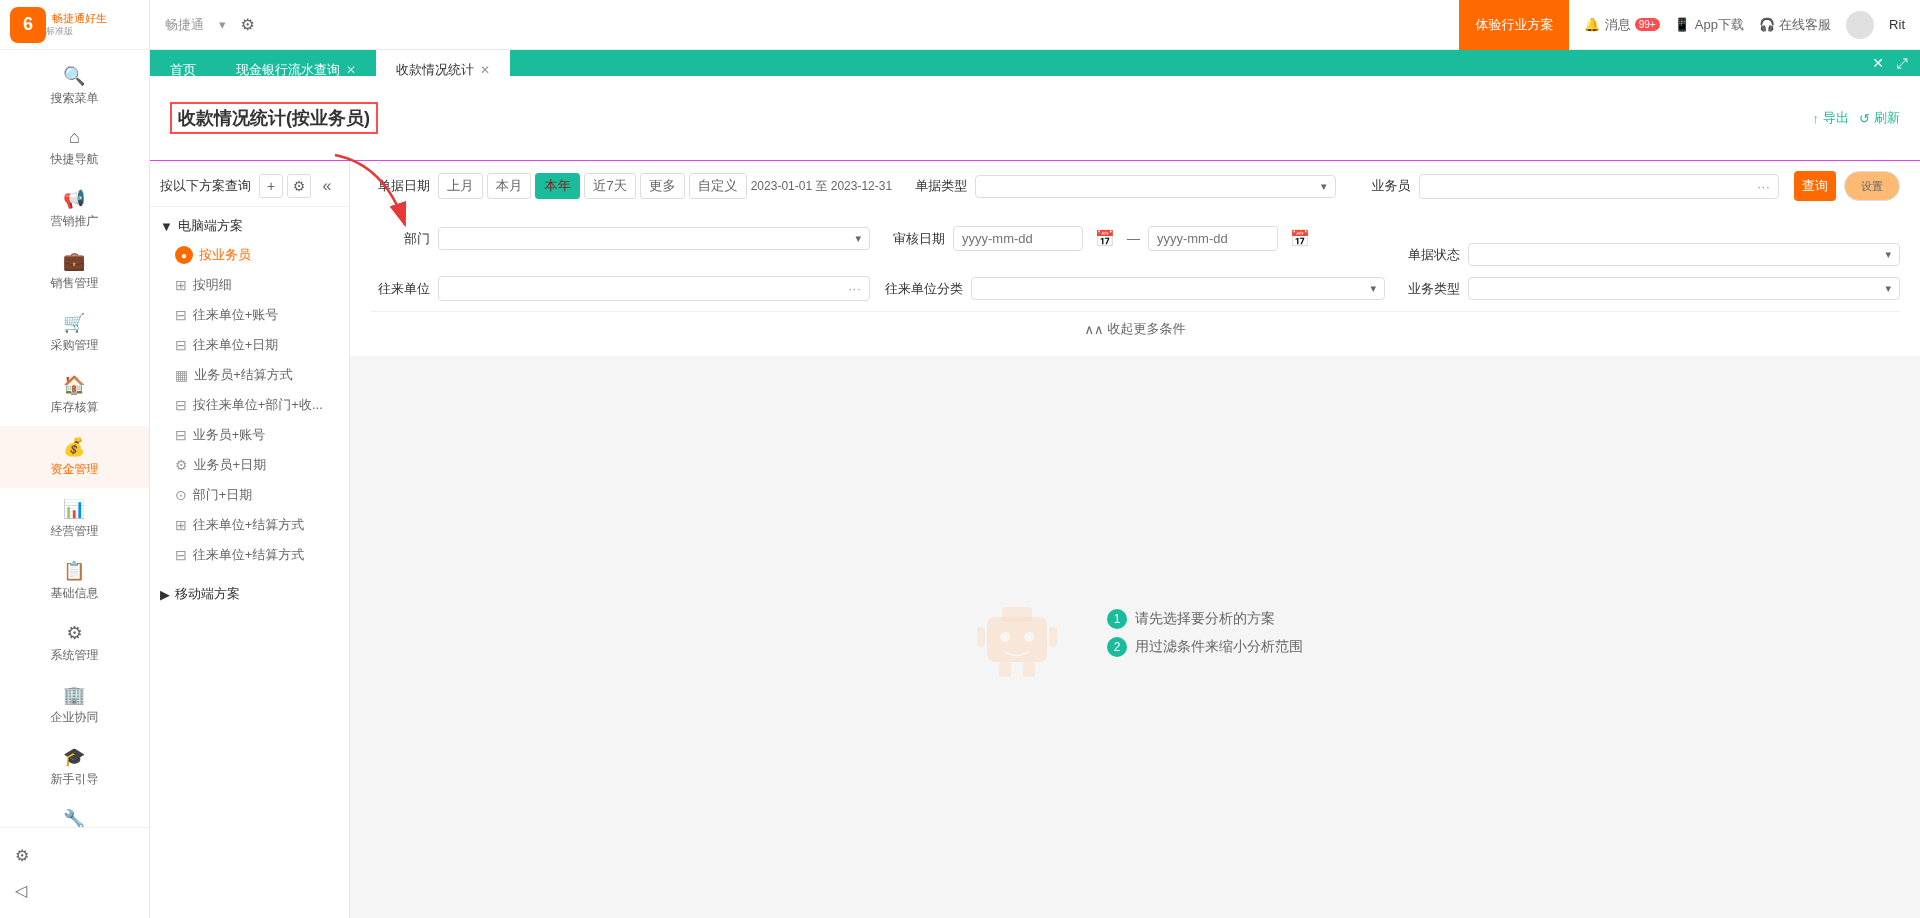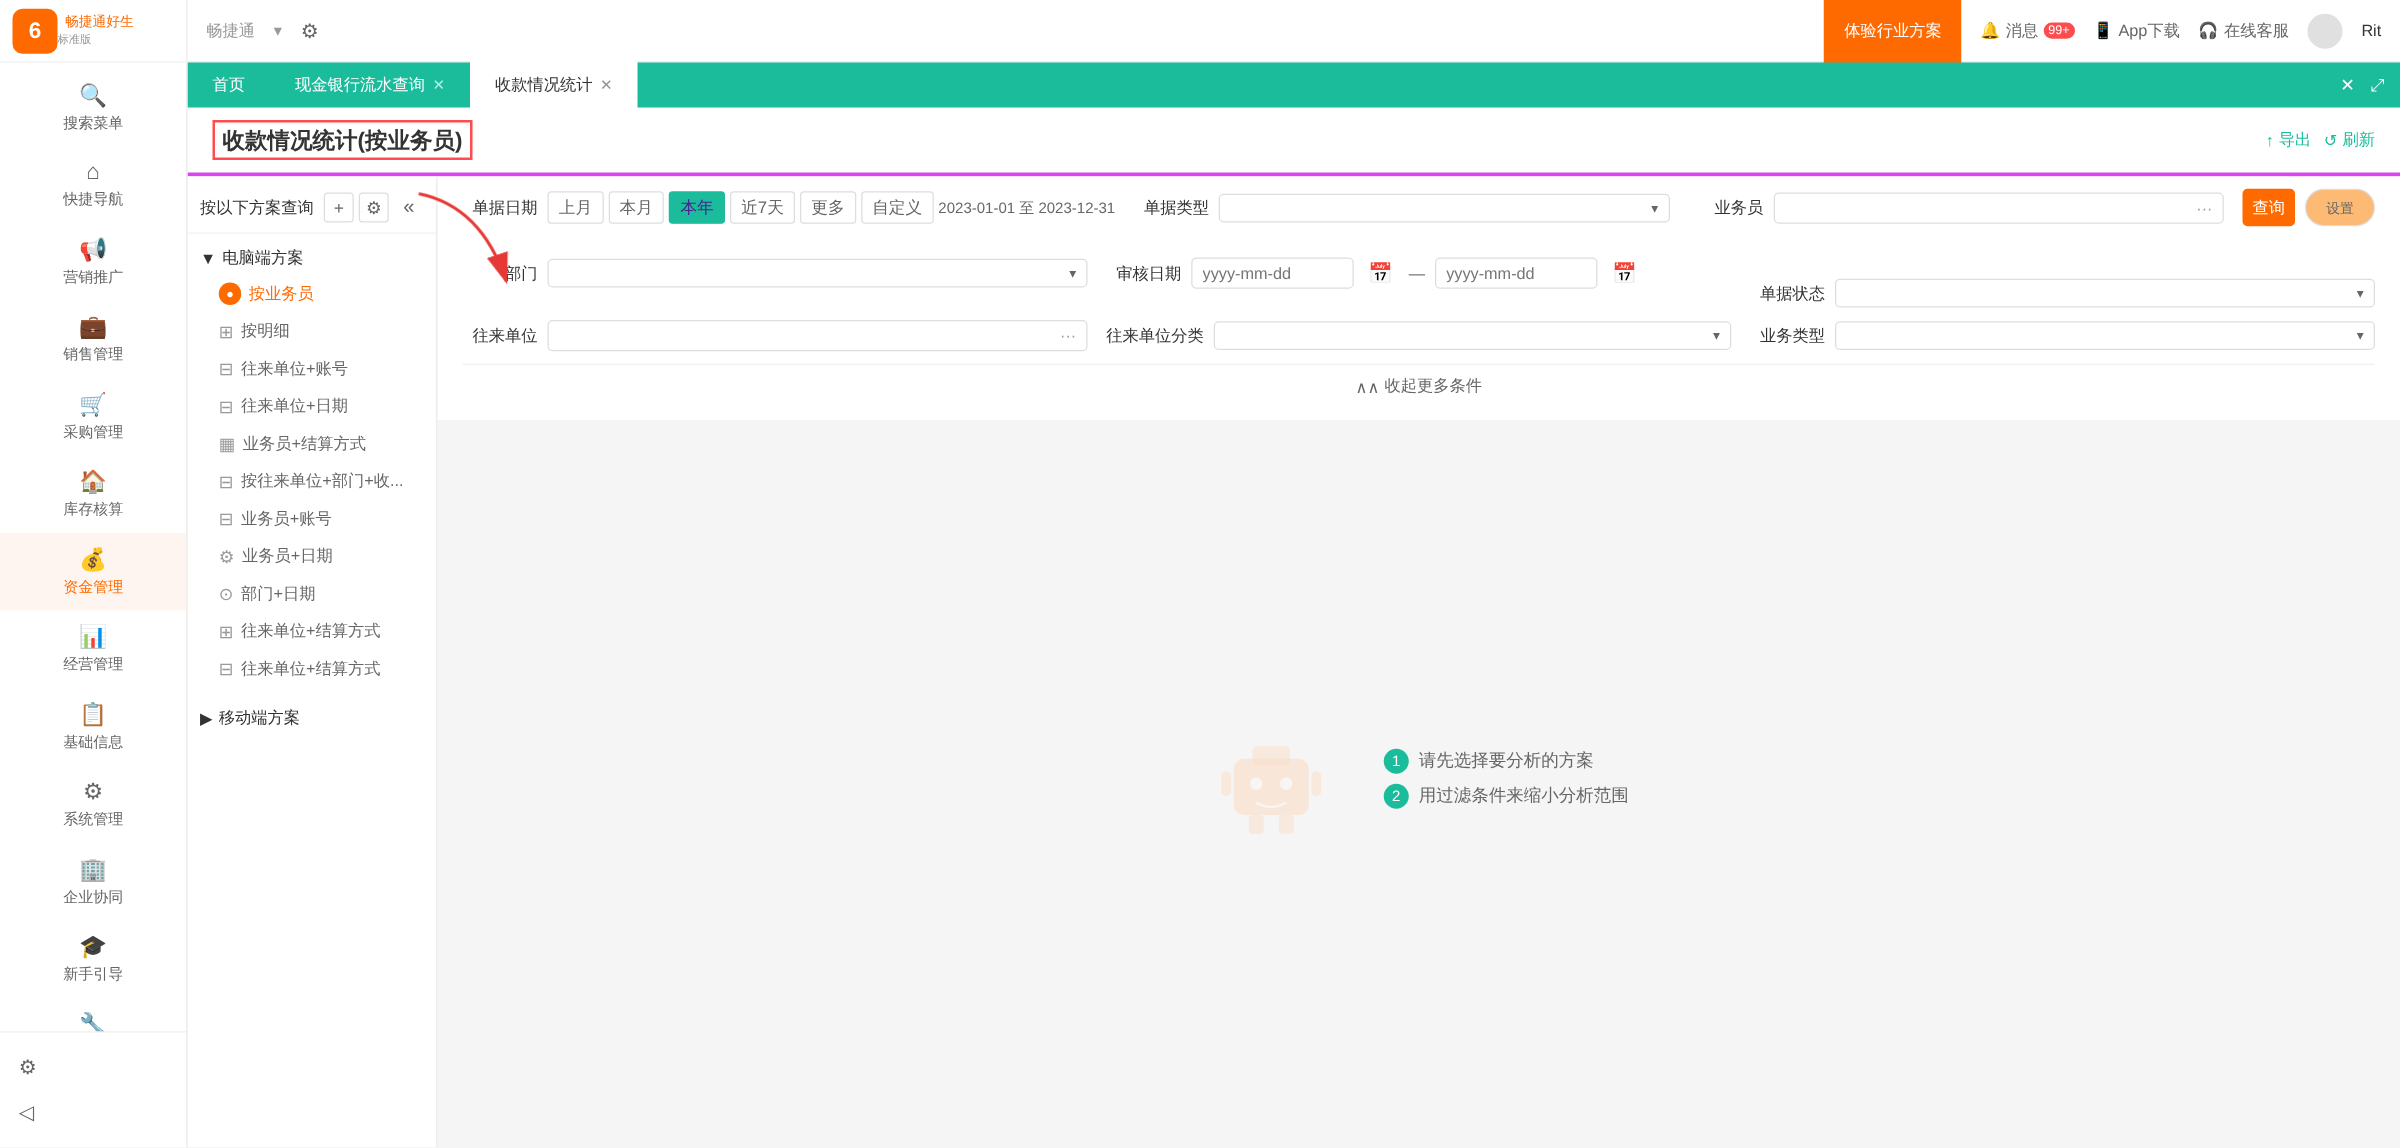--- a/index.html
+++ b/index.html
@@ -33,30 +33,30 @@
     .topbar-breadcrumb { color: #999; font-size: 13px; }
     .topbar-spacer { flex: 1; }
     .trial-btn { background: #ff6a00; color: #fff; border: none; padding: 24px 16px; border-radius: 4px; cursor: pointer; font-size: 13px; }
     .settings-icon { color: #666; cursor: pointer; font-size: 16px; }
     .topbar-right { display: flex; align-items: center; gap: 15px; }
     .msg-area { display: flex; align-items: center; gap: 4px; color: #666; font-size: 13px; cursor: pointer; position: relative; }
     .badge { background: #ff4d4f; color: #fff; font-size: 10px; padding: 1px 4px; border-radius: 8px; }
     .user-avatar { width: 28px; height: 28px; border-radius: 50%; background: #ddd; }
 
     
-    .tabs-bar { height: 36px; background: #1abc9c; display: flex; align-items: center; padding: 0; position: relative; }
+    .tabs-bar { height: 26px; background: #1abc9c; display: flex; padding: 0; position: relative; }
     .tab-item { height: 40px; display: flex; align-items: center; padding: 0 20px; cursor: pointer; color: #fff; font-size: 13px; gap: 6px; position: relative; }
     .tab-item.home { background: transparent; }
     .tab-item.active { background: #fff; color: #333; }
     .tab-close { font-size: 12px; cursor: pointer; opacity: 0.7; }
     .tabs-window-btns { margin-left: auto; display: flex; align-items: center; padding-right: 10px; gap: 8px; }
     .win-btn { width: 16px; height: 16px; display: flex; align-items: center; justify-content: center; color: #fff; cursor: pointer; font-size: 14px; }
 
     
-    .page-header { background: #fff; padding: 10px 20px; display: flex; align-items: center; border-bottom: 3px solid #d946ef; }
+    .page-header { background: #fff; padding: 26px 20px; display: flex; align-items: center; border-bottom: 1px solid #d946ef; }
     .page-title { font-size: 18px; font-weight: bold; color: #333; border: 2px solid #ff4d4f; padding: 2px 8px; }
     .page-header-actions { margin-left: auto; display: flex; align-items: center; gap: 10px; }
     .export-btn, .refresh-btn { display: flex; align-items: center; gap: 4px; color: #1abc9c; cursor: pointer; font-size: 13px; background: none; border: none; }
     .scheme-icon-btn { width: 24px; height: 24px; border: 1px solid #ddd; border-radius: 3px; display: flex; align-items: center; justify-content: center; cursor: pointer; color: #666; font-size: 14px; }
 
     
     .content-body { display: flex; flex: 1; overflow: hidden; }
     .left-panel { width: 200px; background: #fff; border-right: 1px solid #e8e8e8; overflow-y: auto; flex-shrink: 0; padding: 5px 0; }
     .scheme-section { padding: 5px 0; }
     .scheme-section-header { display: flex; align-items: center; padding: 5px 10px; cursor: pointer; color: #333; font-size: 13px; gap: 5px; }
@@ -67,21 +67,21 @@
     
     .right-panel { flex: 1; display: flex; flex-direction: column; overflow: hidden; }
 
     
     .filter-area { background: #fff; padding: 10px 20px; }
     .filter-row { display: flex; align-items: center; gap: 15px; margin-bottom: 10px; }
     .filter-item { display: flex; align-items: center; gap: 8px; }
     .filter-label { color: #333; font-size: 13px; white-space: nowrap; min-width: 60px; text-align: right; }
     .filter-date-group { display: flex; align-items: center; gap: 4px; font-size: 12px; }
     .date-btn { padding: 3px 8px; border: 1px solid #ddd; border-radius: 3px; cursor: pointer; color: #666; background: #fff; }
-    .date-btn.active { background: #1abc9c; color: #4c1d95; border-color: #1abc9c; }
+    .date-btn.active { background: #1abc9c; color: #7f1d1d; border-color: #1abc9c; }
     .date-range { color: #666; font-size: 12px; }
     .filter-select { display: flex; align-items: center; gap: 5px; border: 1px solid #ddd; padding: 4px 8px; border-radius: 4px; cursor: pointer; min-width: 200px; background: #fff; }
     .filter-select-text { flex: 1; color: #999; font-size: 13px; }
     .filter-select-arrow { color: #999; }
     .filter-input { border: 1px solid #ddd; padding: 4px 8px; border-radius: 4px; color: #999; font-size: 13px; min-width: 130px; }
     .filter-dash { color: #666; }
 
     .filter-actions { display: flex; gap: 8px; margin-left: auto; }
     .query-btn { background: #ff6a00; color: #fff; border: none; padding: 6px 8px; border-radius: 4px; cursor: pointer; font-size: 13px; }
     .setting-btn { background: #fdba74; color: #666; border: 1px solid #ddd; padding: 6px 16px; border-radius: 16px; cursor: pointer; font-size: 11px; }

